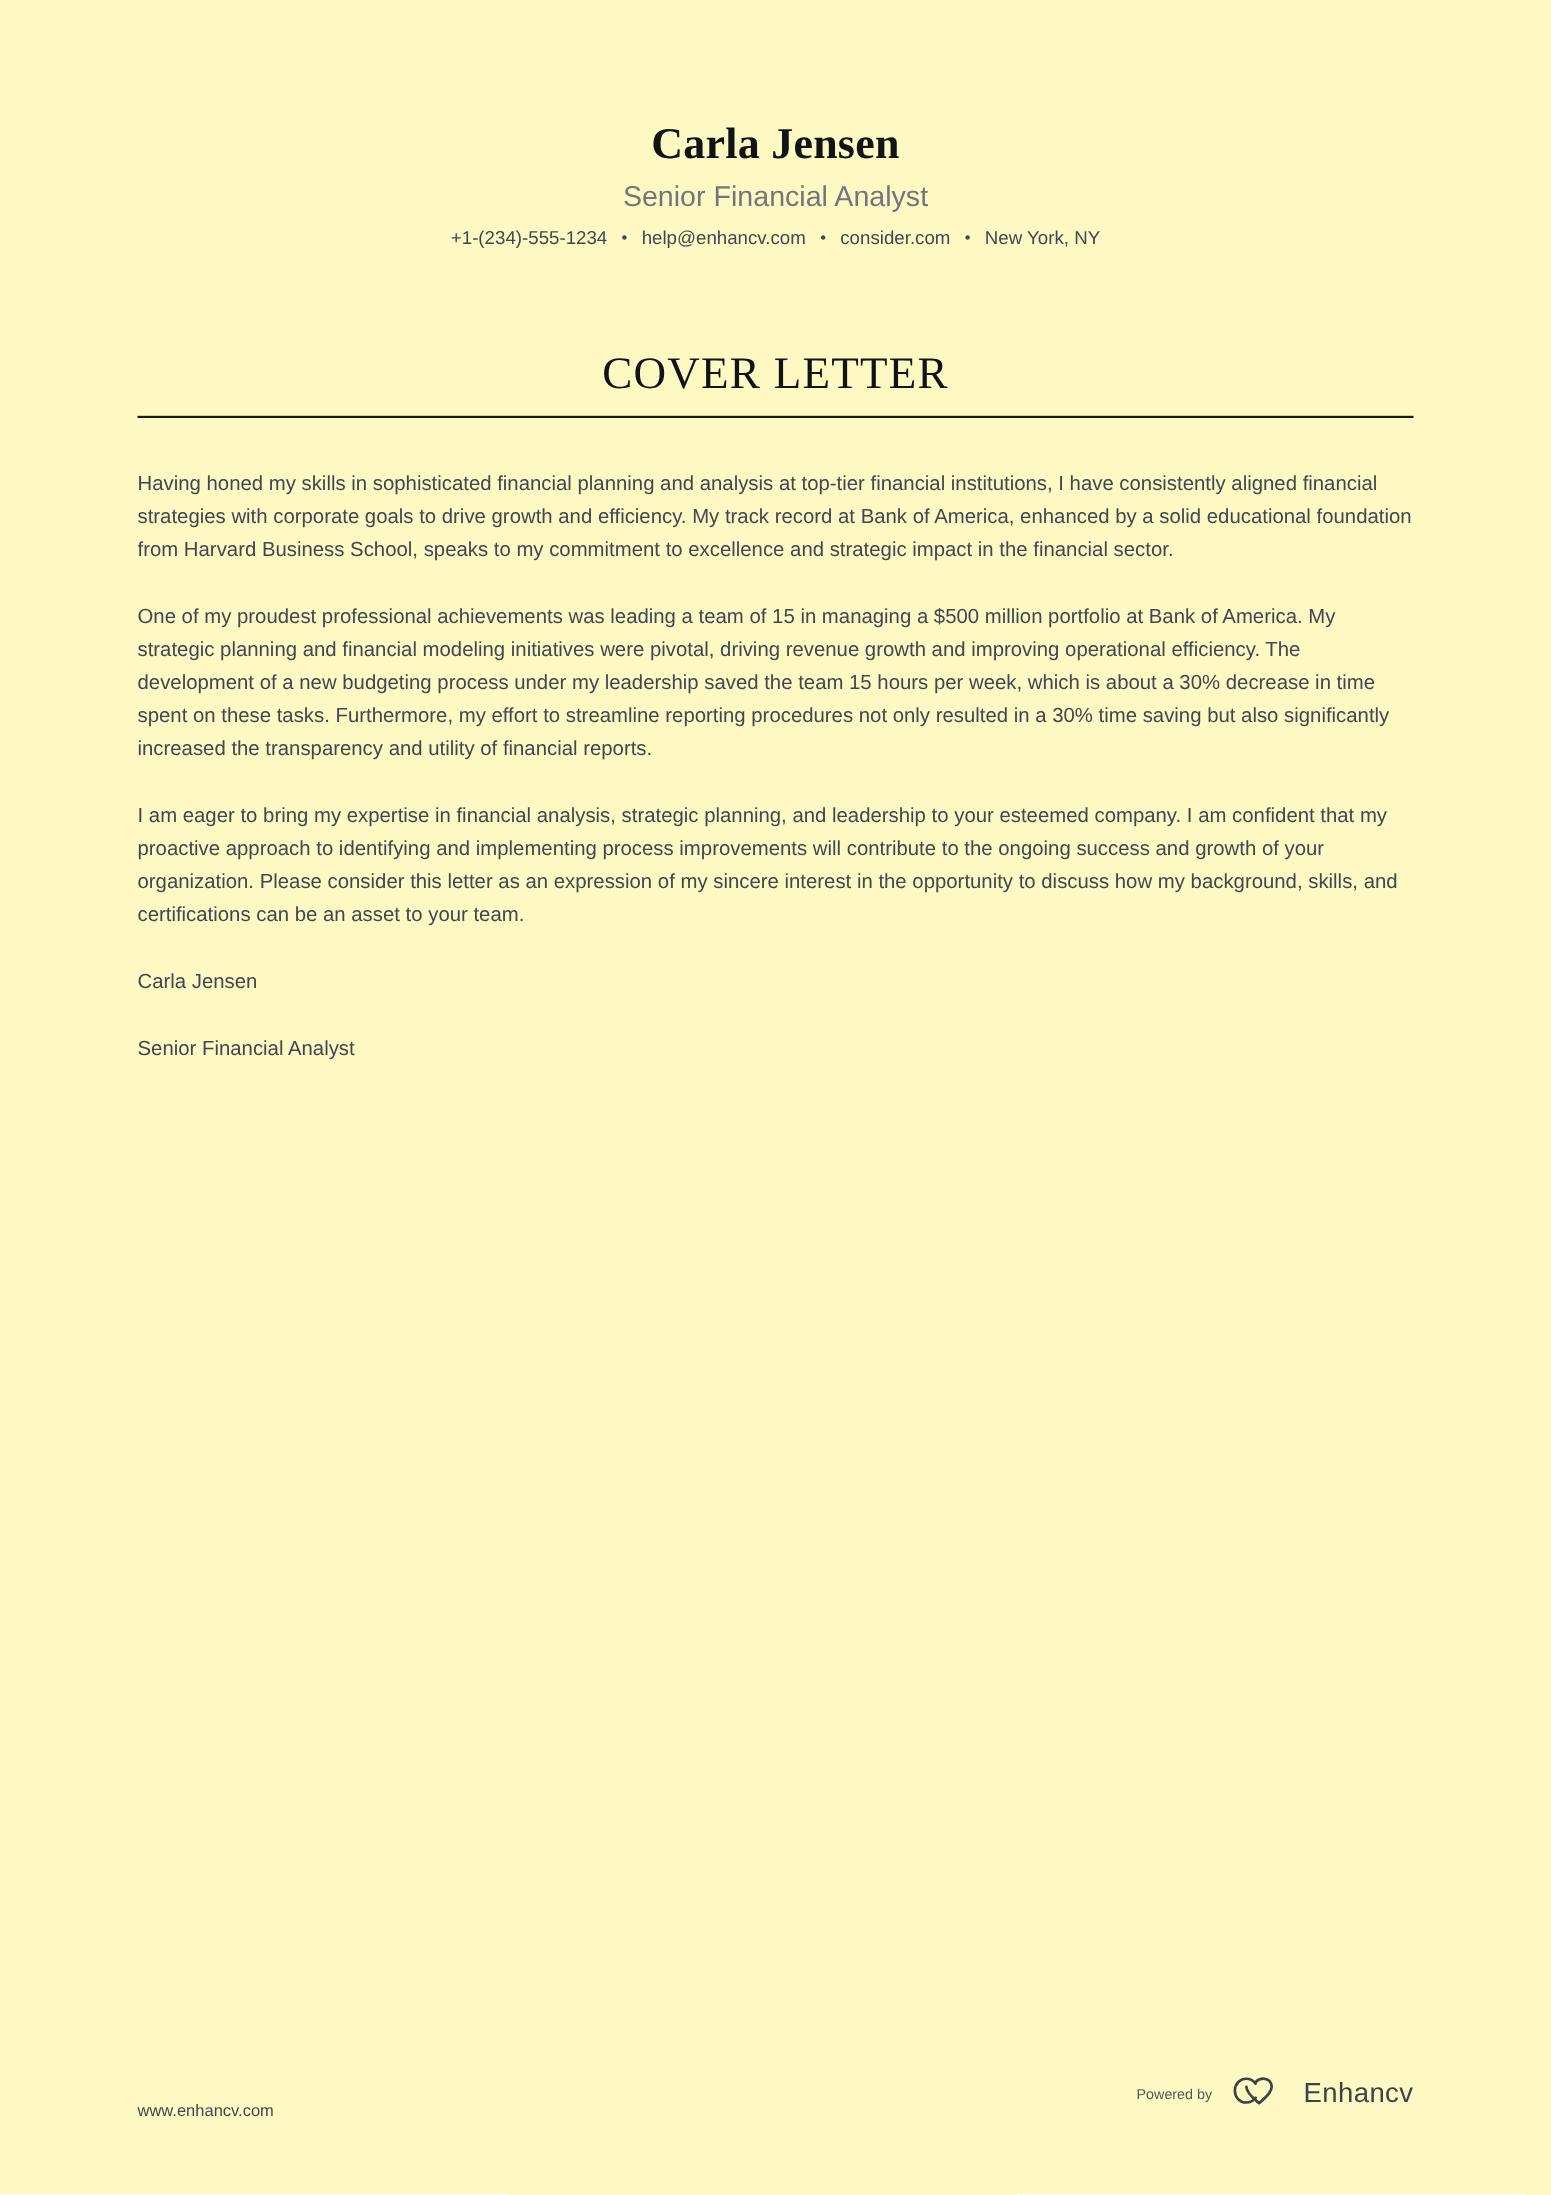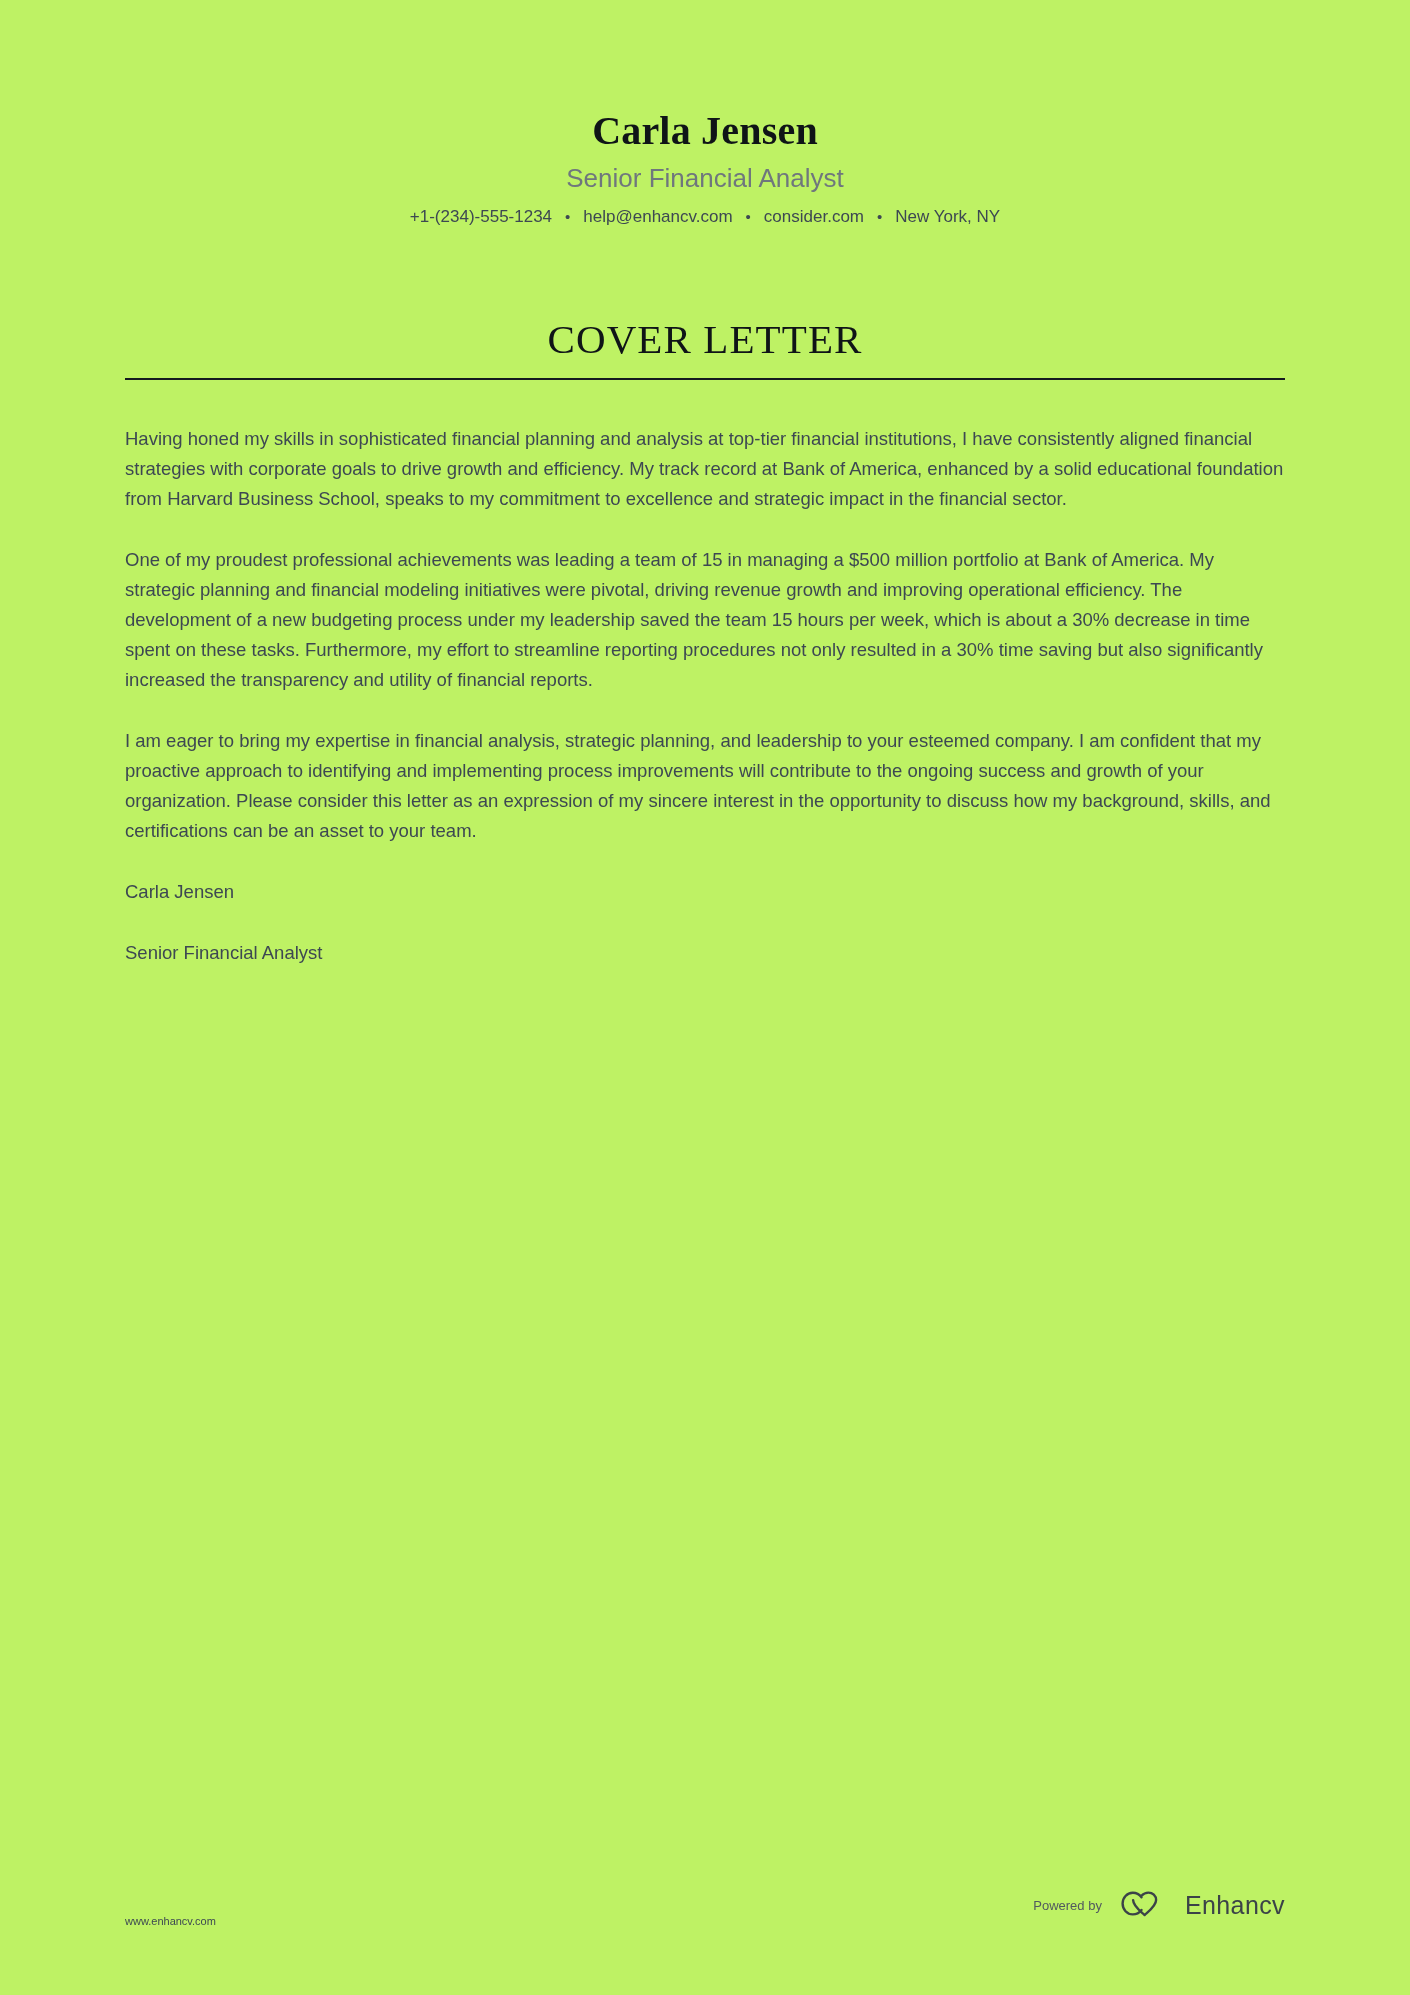--- a/index.html
+++ b/index.html
@@ -12,21 +12,21 @@
 
   body {
     font-family: "Liberation Sans", sans-serif;
     -webkit-font-smoothing: antialiased;
   }
 
   .page {
     position: relative;
     width: 1410px;
     height: 1995px;
-    background: #bef264;
+    background: #fef9c3;
     padding: 0 125px;
     display: flex;
     flex-direction: column;
   }
 
   
   .header {
     text-align: center;
     padding-top: 108px;
   }
@@ -121,21 +121,21 @@
     left: 125px;
     right: 125px;
     bottom: 68px;
     display: flex;
     align-items: center;
     justify-content: space-between;
   }
 
   .footer-url {
     font-family: "Liberation Sans", sans-serif;
-    font-size: 11px;
+    font-size: 15px;
     color: #3d4852;
     line-height: 1;
     margin-top: 32px;
   }
 
   .powered {
     display: flex;
     align-items: center;
     gap: 18px;
   }

